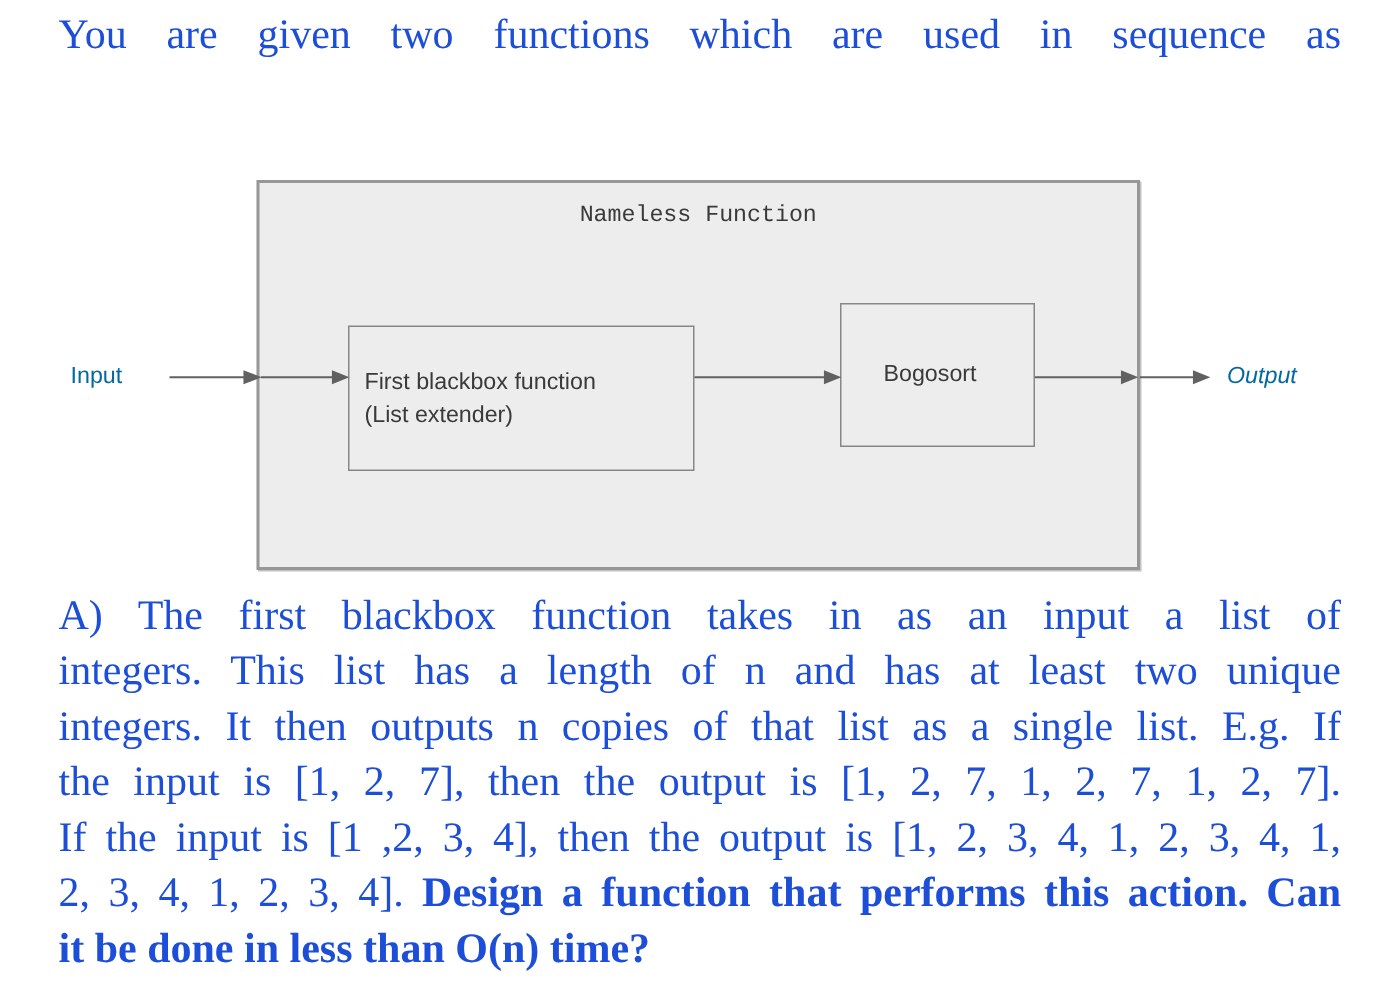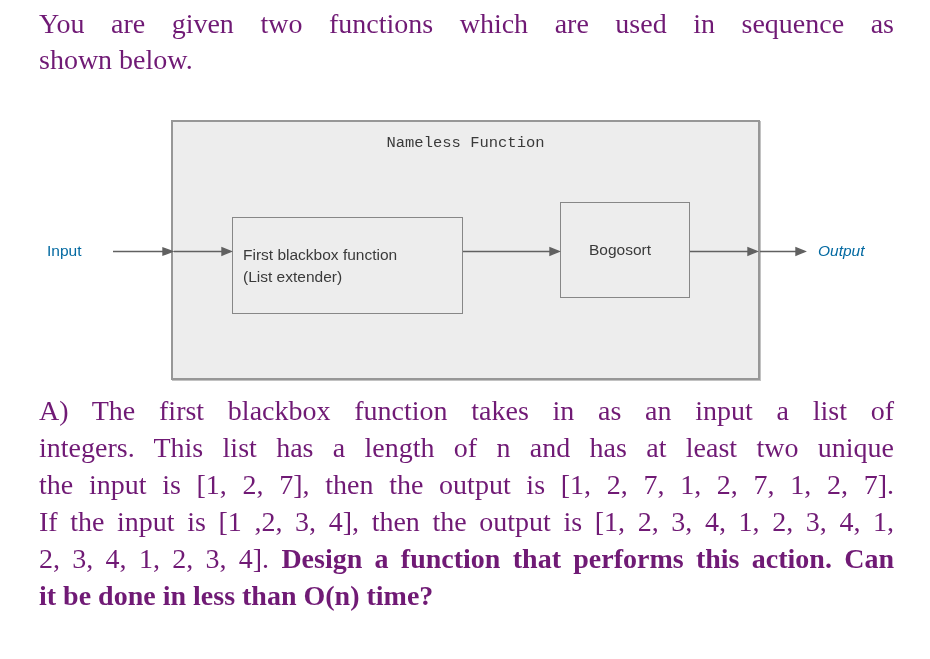--- a/index.html
+++ b/index.html
@@ -11,21 +11,21 @@
     overflow: hidden;
     font-family: "Liberation Serif", serif;
     color: #111111;
   }
   
   .para {
     position: absolute;
     left: 39px;
     width: 855px;
     font-size: 28px;
-    color: #701a75;
+    color: #1d4ed8;
   }
   .para-top { top: 6px;  line-height: 36px; }
   .para-q   { top: 392px; line-height: 37px; }
   .line { white-space: normal; }
   .j { text-align: justify; text-align-last: justify; }
   .bold { font-weight: bold; }
 
   
   .diagram-box {
     position: absolute;
@@ -73,21 +73,20 @@
     pointer-events: none;
   }
 </style>
 </head>
 <body>
 
 <div class="page">
 
   <div class="para para-top">
     <div class="line j">You are given two functions which are used in sequence as</div>
-    <div class="line">shown below.</div>
   </div>
 
   <div class="diagram-box outer-box"></div>
   <div class="diagram-title">Nameless Function</div>
 
   <div class="diagram-box inner-box box-first">
     <div>First blackbox function</div>
     <div>(List extender)</div>
   </div>
 
@@ -114,19 +113,20 @@
       <polygon points="757,251.5 748,247.9 748,255.1"></polygon>
 
       <line x1="760" y1="251.5" x2="796" y2="251.5"></line>
       <polygon points="805,251.5 796,247.9 796,255.1"></polygon>
     </g>
   </svg>
 
   <div class="para para-q">
     <div class="line j">A) The first blackbox function takes in as an input a list of</div>
     <div class="line j">integers. This list has a length of n and has at least two unique</div>
+    <div class="line j">integers. It then outputs n copies of that list as a single list. E.g. If</div>
     <div class="line j">the input is [1, 2, 7], then the output is [1, 2, 7, 1, 2, 7, 1, 2, 7].</div>
     <div class="line j">If the input is [1 ,2, 3, 4], then the output is [1, 2, 3, 4, 1, 2, 3, 4, 1,</div>
     <div class="line j"><span>2, 3, 4, 1, 2, 3, 4].</span> <span class="bold">Design a function that performs this action. Can</span></div>
     <div class="line bold">it be done in less than O(n) time?</div>
   </div>
 
 </div>
 
 </body></html>

